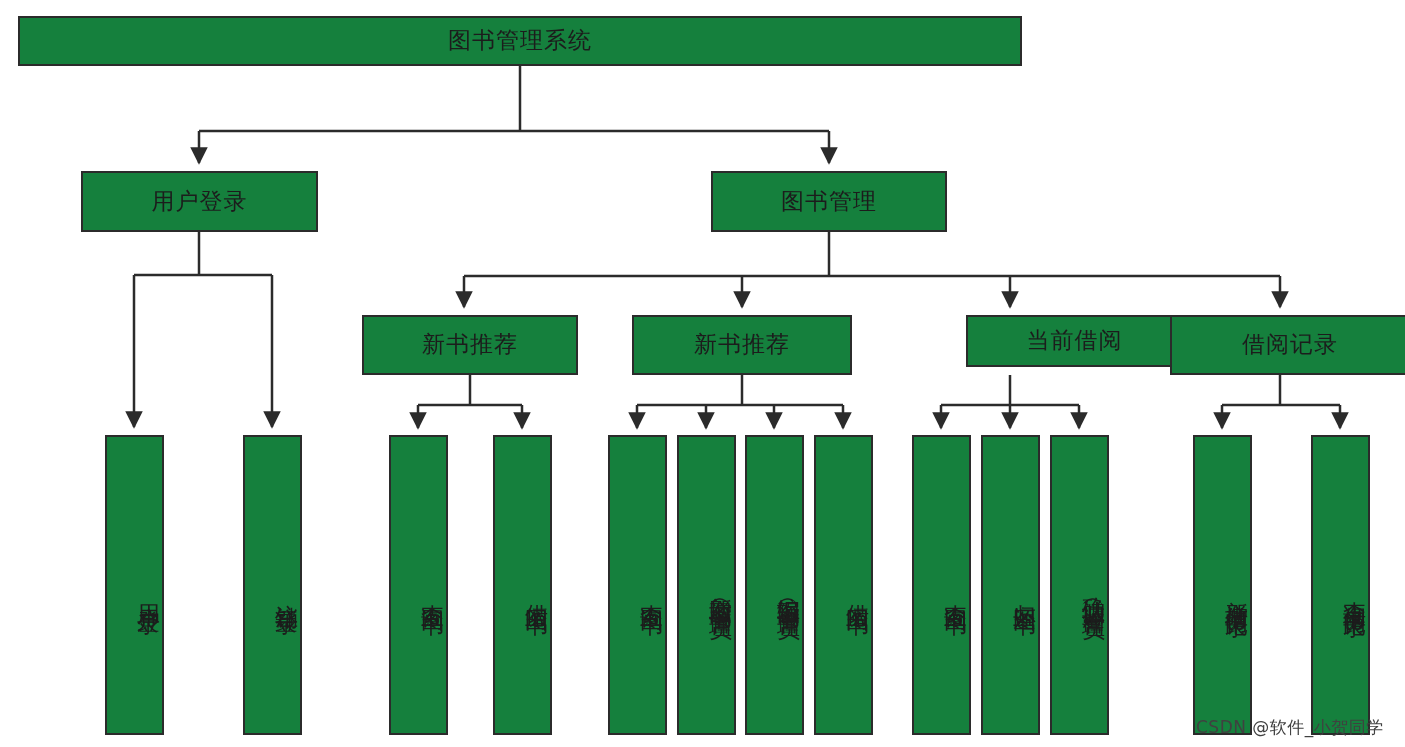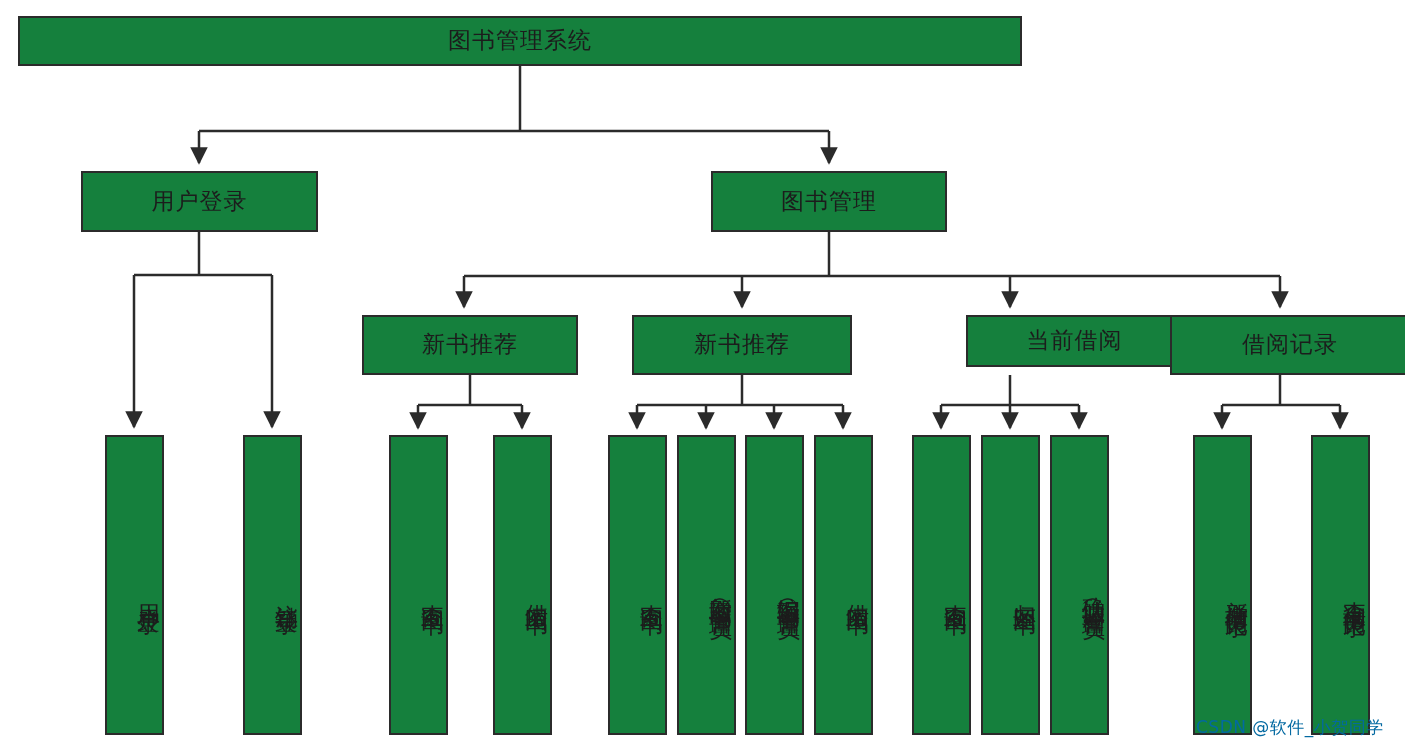--- a/index.html
+++ b/index.html
@@ -57,21 +57,21 @@
     letter-spacing: 3px;
   }
   .node-v .vlabel {
     writing-mode: vertical-rl;
     text-orientation: upright;
     display: block;
   }
   .watermark {
     position: absolute;
     font-size: 17px;
-    color: #0369a1;
+    color: #404040;
     letter-spacing: 0.5px;
     white-space: nowrap;
     pointer-events: none;
     font-family: "DejaVu Sans", "Liberation Sans", sans-serif;
   }
 </style>
 </head>
 <body>
 
 <div id="diagram-root">

